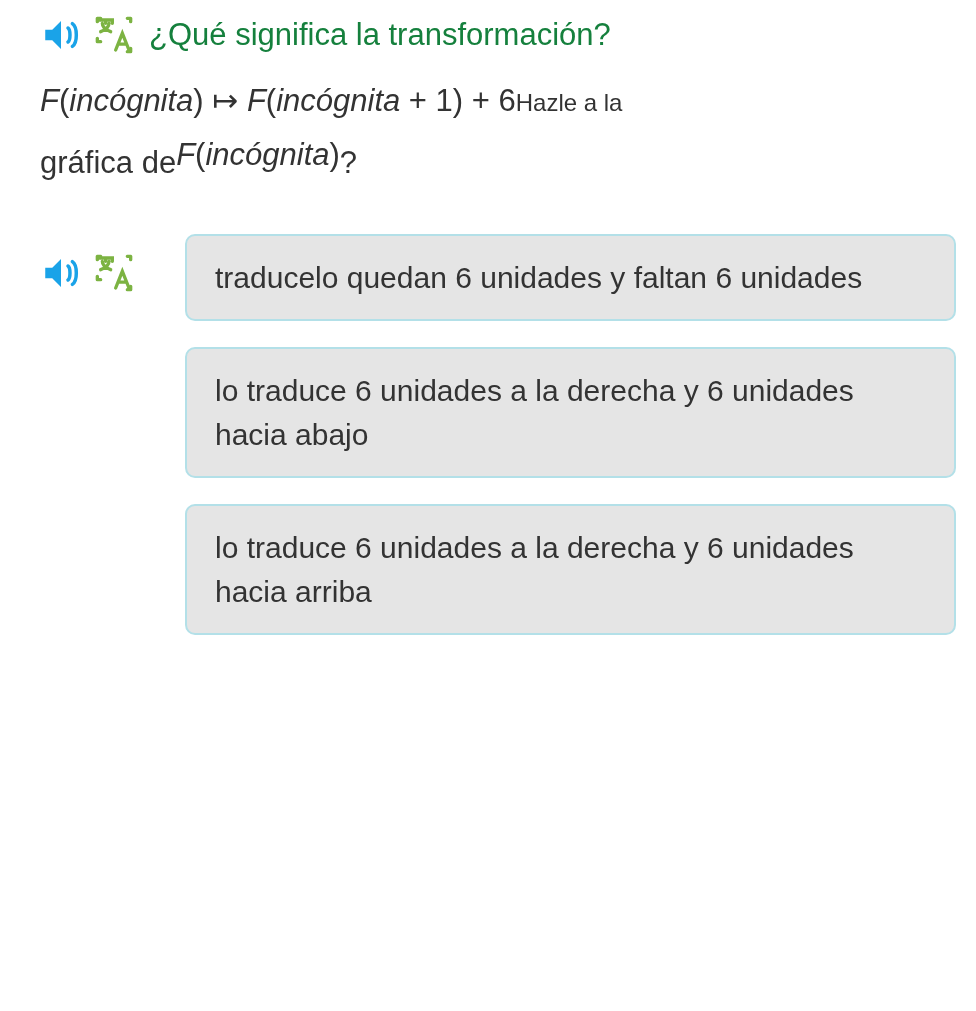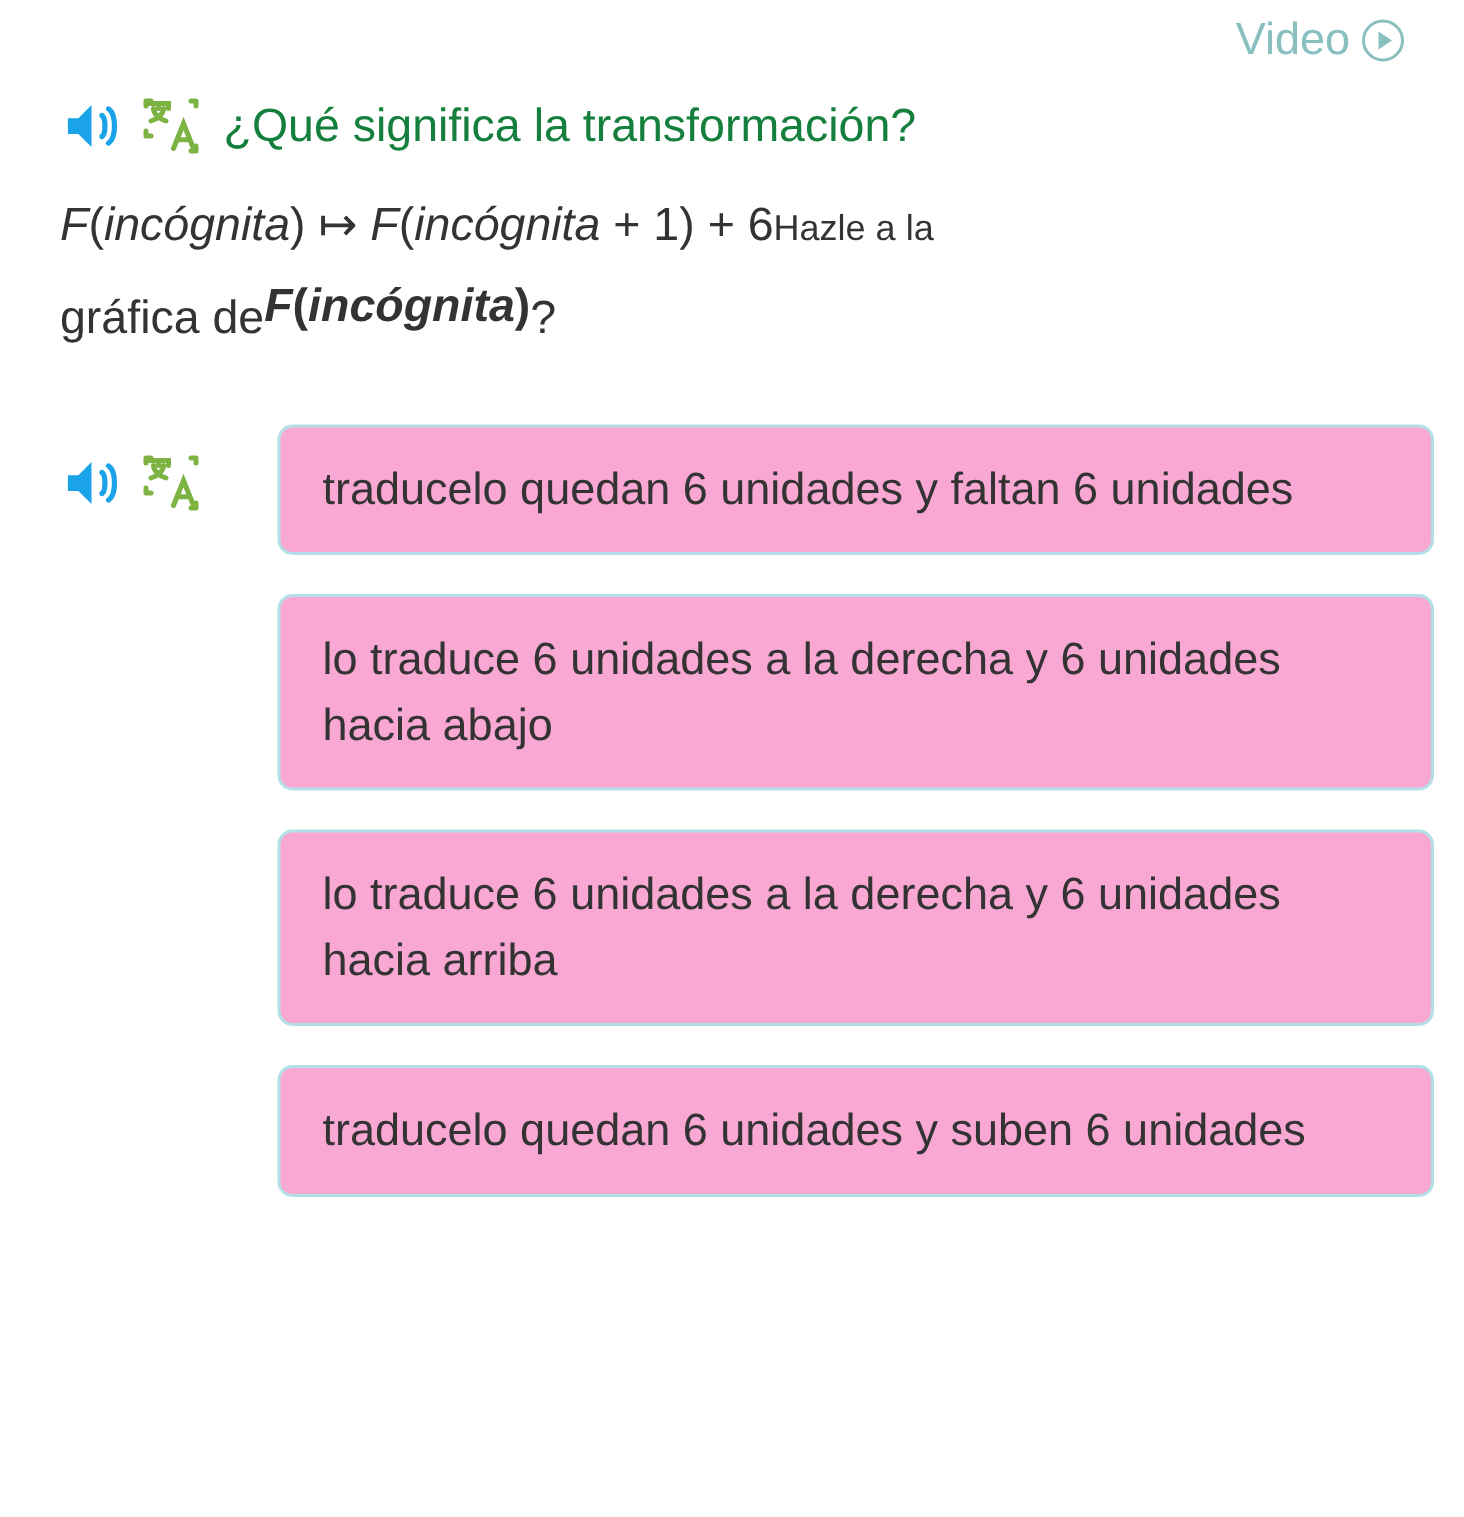--- a/index.html
+++ b/index.html
@@ -97,33 +97,29 @@
   }
   .answer-box {
     flex: 1;
     border: 2px solid #b3e0e8;
     border-radius: 10px;
     padding: 20px 28px;
     font-size: 30px;
     line-height: 1.45;
     color: #333;
     cursor: pointer;
-    background: #f9a8d4;
+    background: #e5e5e5;
   }
-  .sup { position: relative; top: -0.25em; font-weight: bold; }
+  .sup { position: relative; top: -0.25em; }
 </style>
 </head>
 <body>
 
 <div class="container">
 
-  <div class="video-link">
-    <span>Video</span>
-    <span class="play-circle"></span>
-  </div>
 
   <div class="question-row">
     <div class="icon-group">
       <span class="speaker-icon">
         <svg viewBox="0 0 24 24" fill="none">
           <path d="M3 9v6h4l5 5V4L7 9H3z" fill="#1aa3e8"></path>
           <path d="M16 8c1.5 1 1.5 7 0 8" stroke="#1aa3e8" stroke-width="2" stroke-linecap="round" fill="none"></path>
           <path d="M18.5 5.5c3 2 3 11 0 13" stroke="#1aa3e8" stroke-width="2" stroke-linecap="round" fill="none"></path>
         </svg>
       </span>
@@ -175,22 +171,16 @@
       </div>
     </div>
 
     <div class="answer-row">
       <div class="answer-spacer"></div>
       <div class="answer-box">
         <span>lo traduce 6 unidades a la derecha y 6 unidades hacia arriba</span>
       </div>
     </div>
 
-    <div class="answer-row">
-      <div class="answer-spacer"></div>
-      <div class="answer-box">
-        <span>traducelo quedan 6 unidades y suben 6 unidades</span>
-      </div>
-    </div>
 
   </div>
 
 </div>
 
 </body></html>

